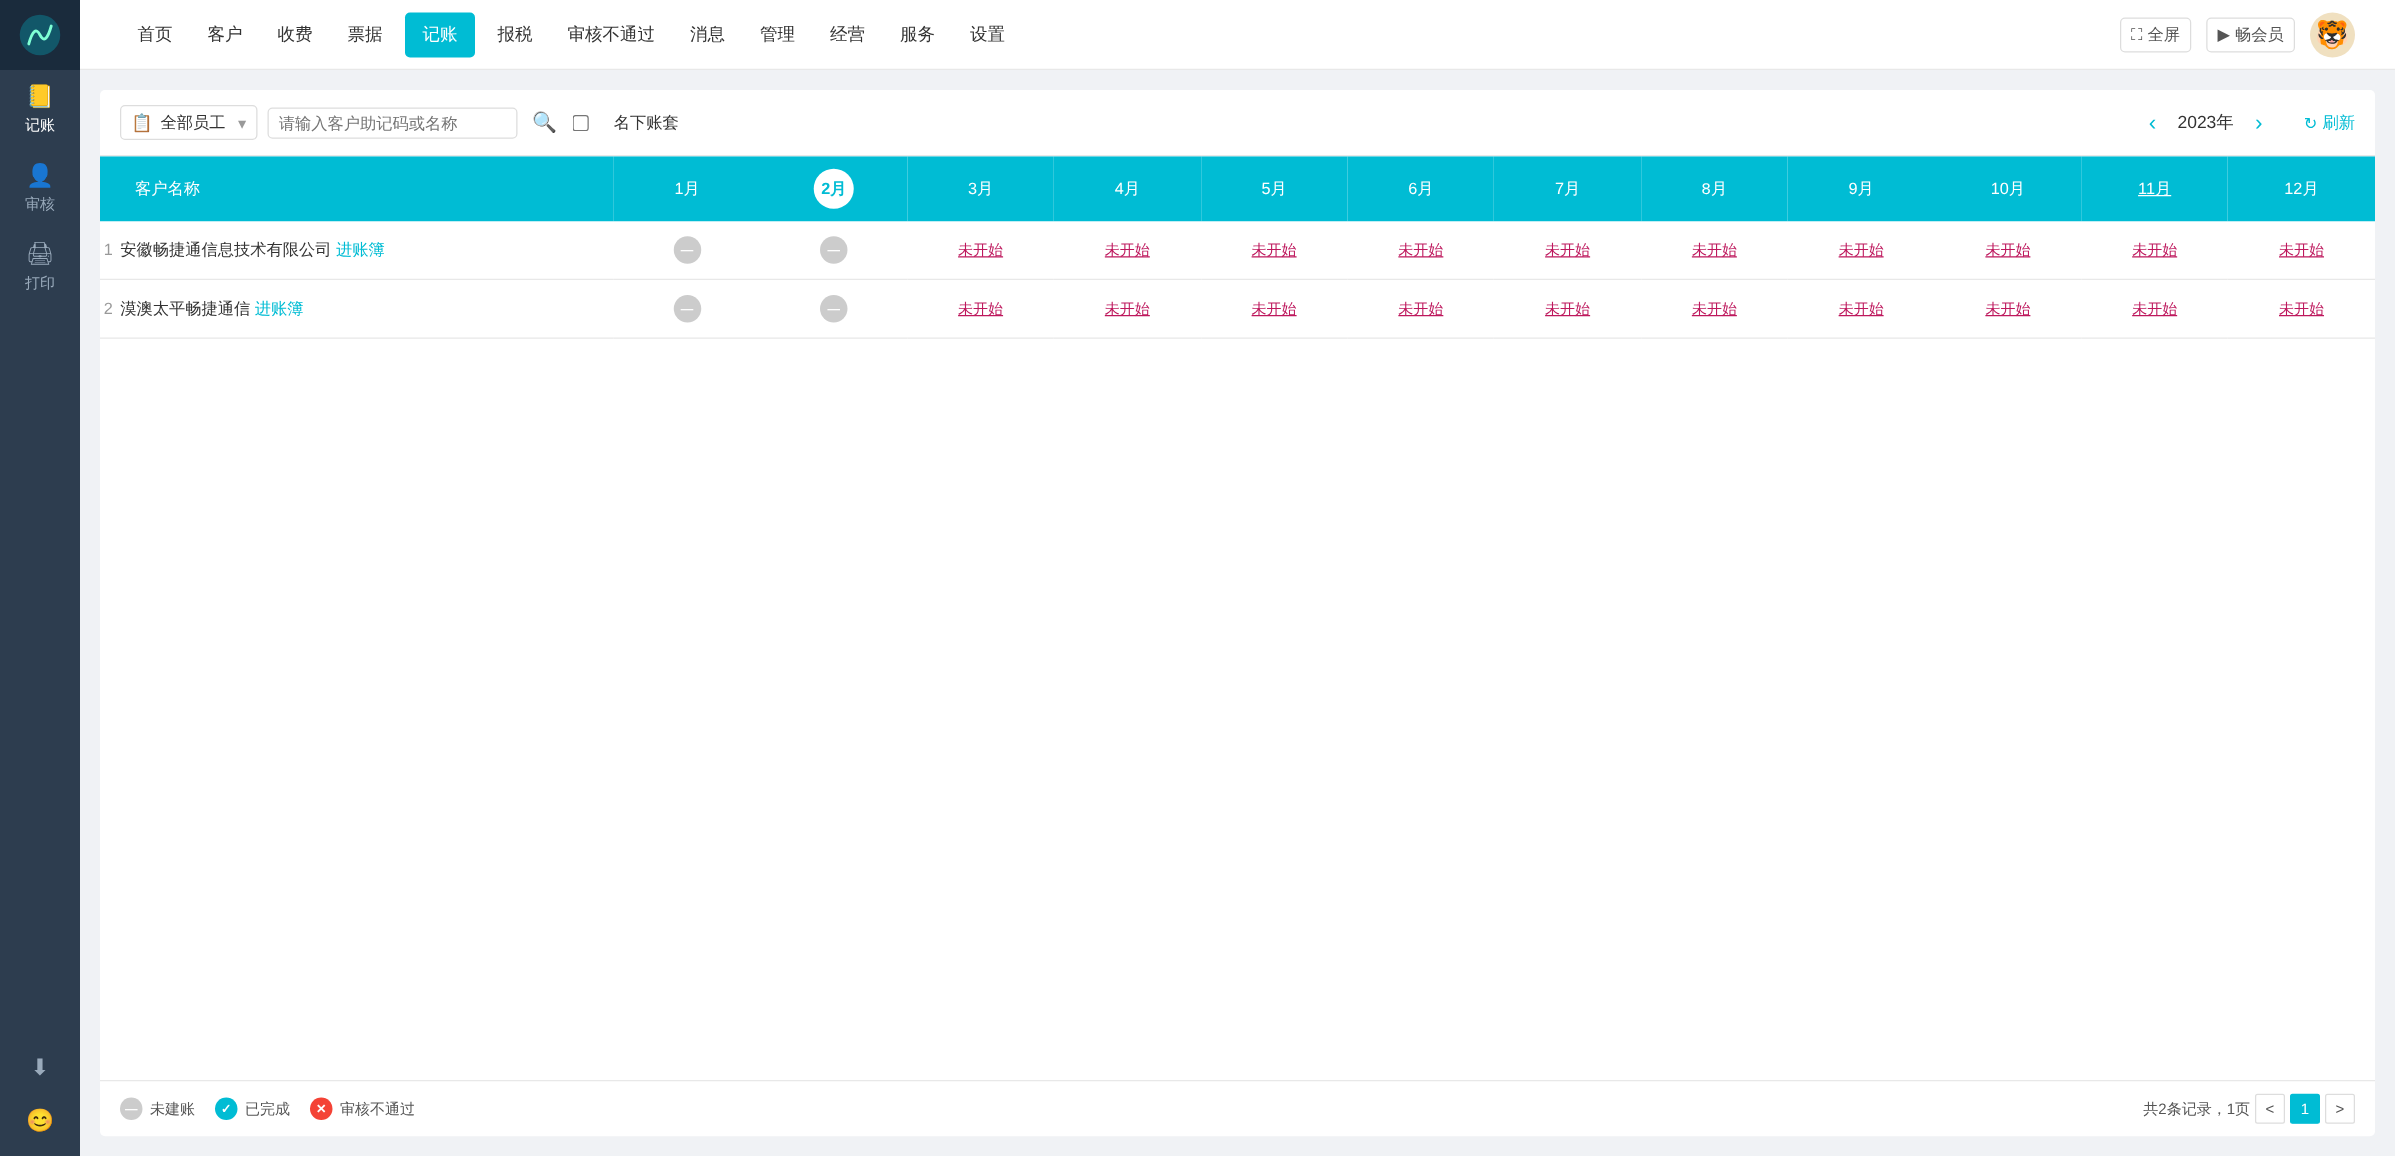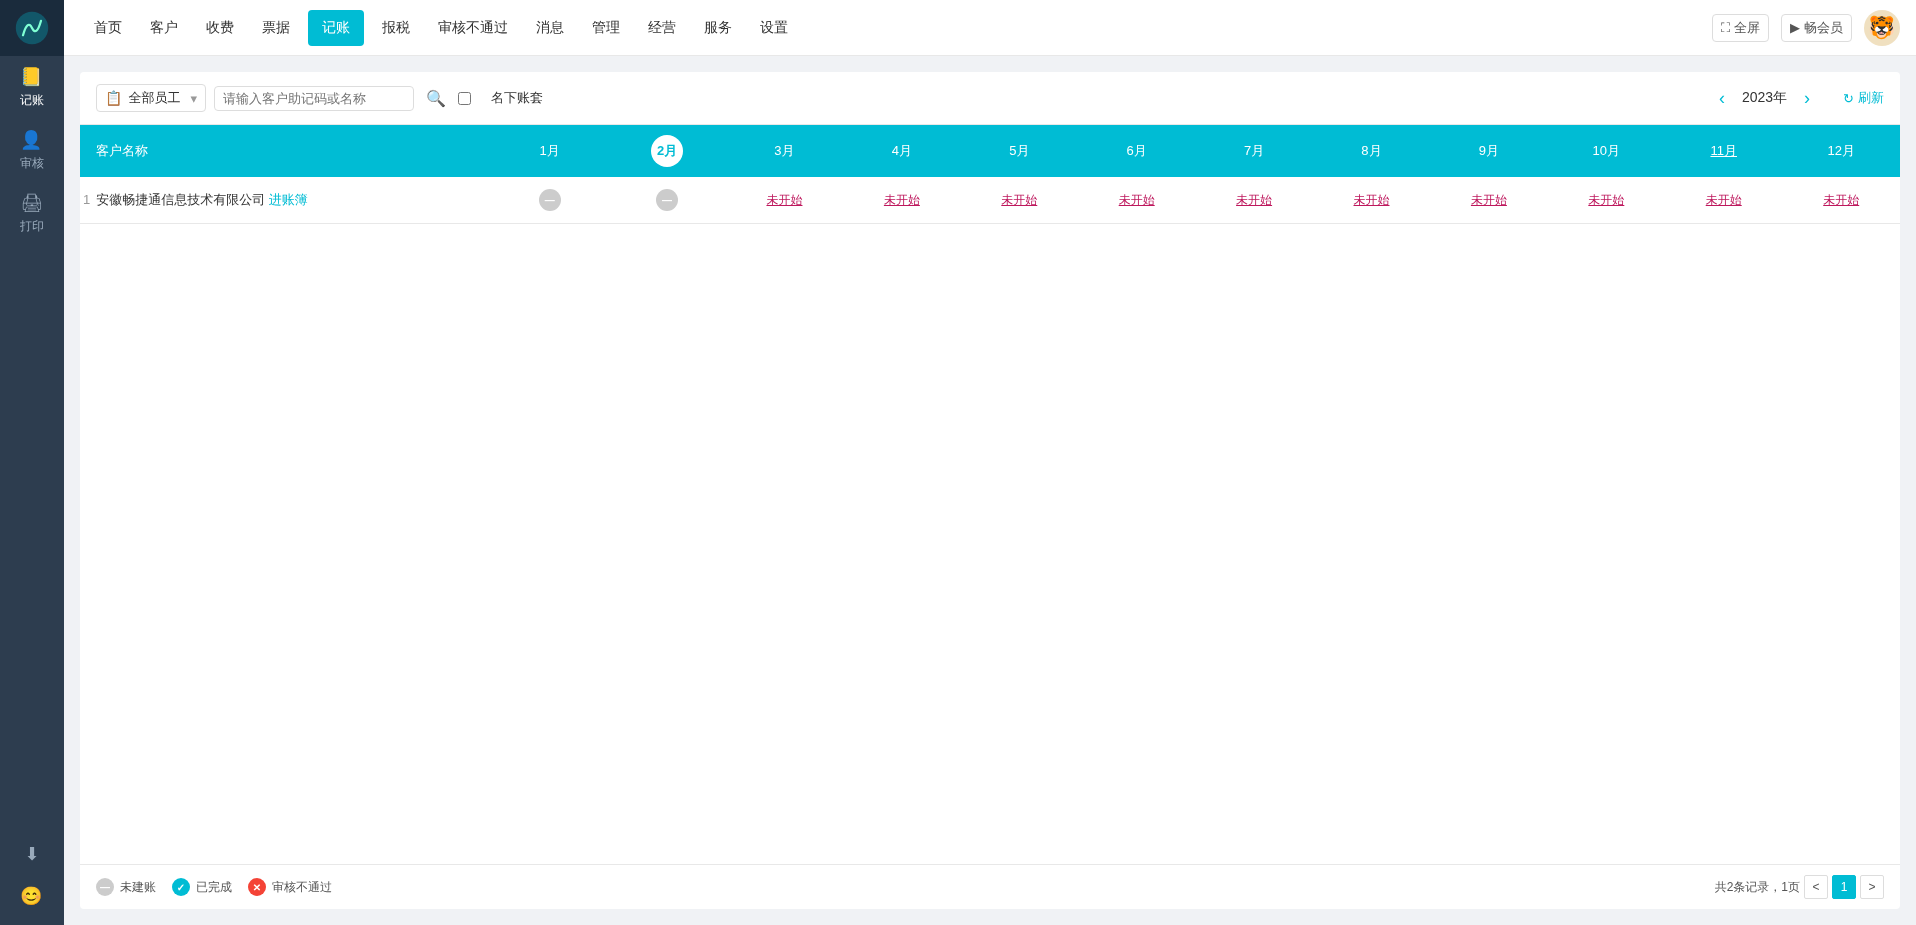--- a/index.html
+++ b/index.html
@@ -44,21 +44,21 @@
 
     
     .main-area { flex: 1; display: flex; flex-direction: column; overflow: hidden; }
 
     
     .topnav {
       background: #fff;
       height: 56px;
       display: flex;
       align-items: center;
-      padding: 0 16px;
+      padding: 0 32px;
       border-bottom: 1px solid #e8e8e8;
       flex-shrink: 0;
       gap: 0;
     }
     .nav-item {
       padding: 0 14px;
       height: 56px;
       display: flex;
       align-items: center;
       cursor: pointer;
@@ -203,21 +203,21 @@
         <button class="refresh-btn">
           <span>↻</span>
           <span>刷新</span>
         </button>
       </div>
 
       <div class="table-wrap">
         <table>
           <thead>
             <tr>
-              <th class="col-name" style="min-width:280px;text-align:left;padding-left:16px;">客户名称</th>
+              <th class="col-name" style="min-width:280px;text-align:left;padding-left:28px;">客户名称</th>
               <th style="min-width:80px;">1月</th>
               <th style="min-width:80px;">
                 <span class="month-circle">2月</span>
               </th>
               <th style="min-width:80px;">3月</th>
               <th style="min-width:80px;">4月</th>
               <th style="min-width:80px;">5月</th>
               <th style="min-width:80px;">6月</th>
               <th style="min-width:80px;">7月</th>
               <th style="min-width:80px;font-family:Liberation Mono, monospace;">8月</th>
@@ -236,20 +236,35 @@
                 <td class="status-notstart">未开始</td>
                 <td class="status-notstart">未开始</td>
                 <td class="status-notstart">未开始</td>
                 <td class="status-notstart">未开始</td>
                 <td class="status-notstart">未开始</td>
                 <td class="status-notstart">未开始</td>
                 <td class="status-notstart">未开始</td>
                 <td class="status-notstart">未开始</td>
                 <td class="status-notstart">未开始</td>
               </tr>
+              <tr>
+                <td class="col-name"><span class="row-num">2</span><span>漠澳太平畅捷通信</span><a class="enter-link" href="#"> 进账簿</a></td>
+                <td><span class="dash-circle"></span></td>
+                <td><span class="dash-circle"></span></td>
+                <td class="status-notstart">未开始</td>
+                <td class="status-notstart">未开始</td>
+                <td class="status-notstart">未开始</td>
+                <td class="status-notstart">未开始</td>
+                <td class="status-notstart">未开始</td>
+                <td class="status-notstart">未开始</td>
+                <td class="status-notstart">未开始</td>
+                <td class="status-notstart">未开始</td>
+                <td class="status-notstart">未开始</td>
+                <td class="status-notstart">未开始</td>
+              </tr>
             </tbody>
         </table>
       </div>
 
       <div class="footer">
         <div class="legend-item">
           <span class="legend-dot grey">
               <span style="color:#fff;font-size:10px;font-weight:bold;">—</span>
             </span>
           <span>未建账</span>

